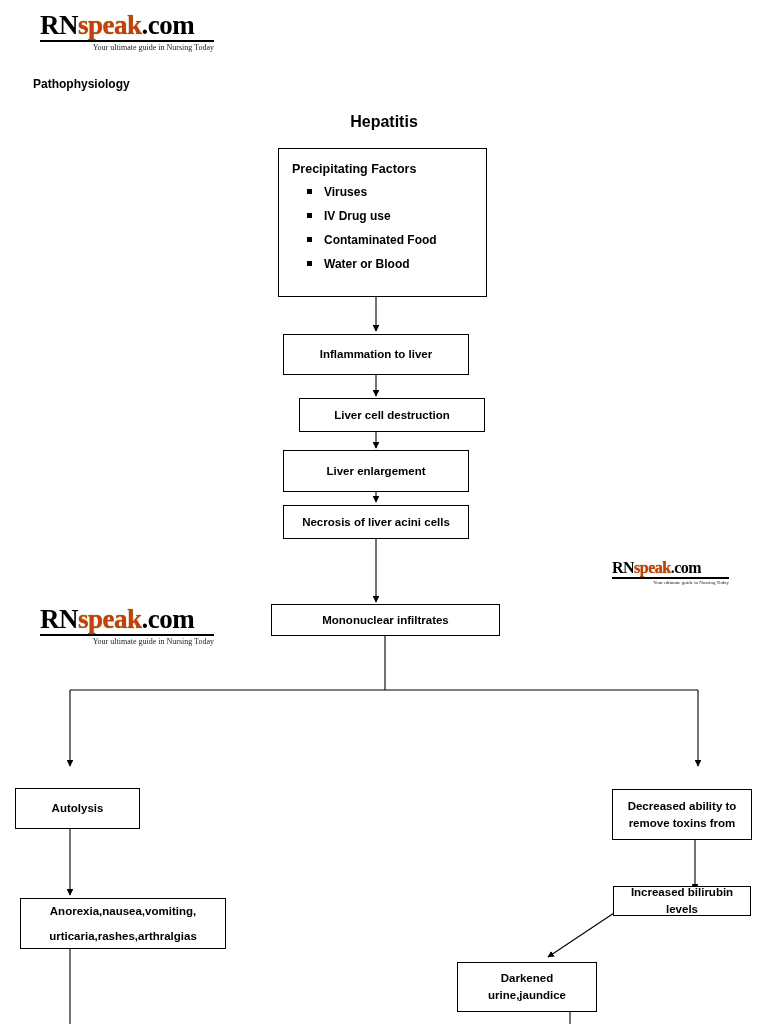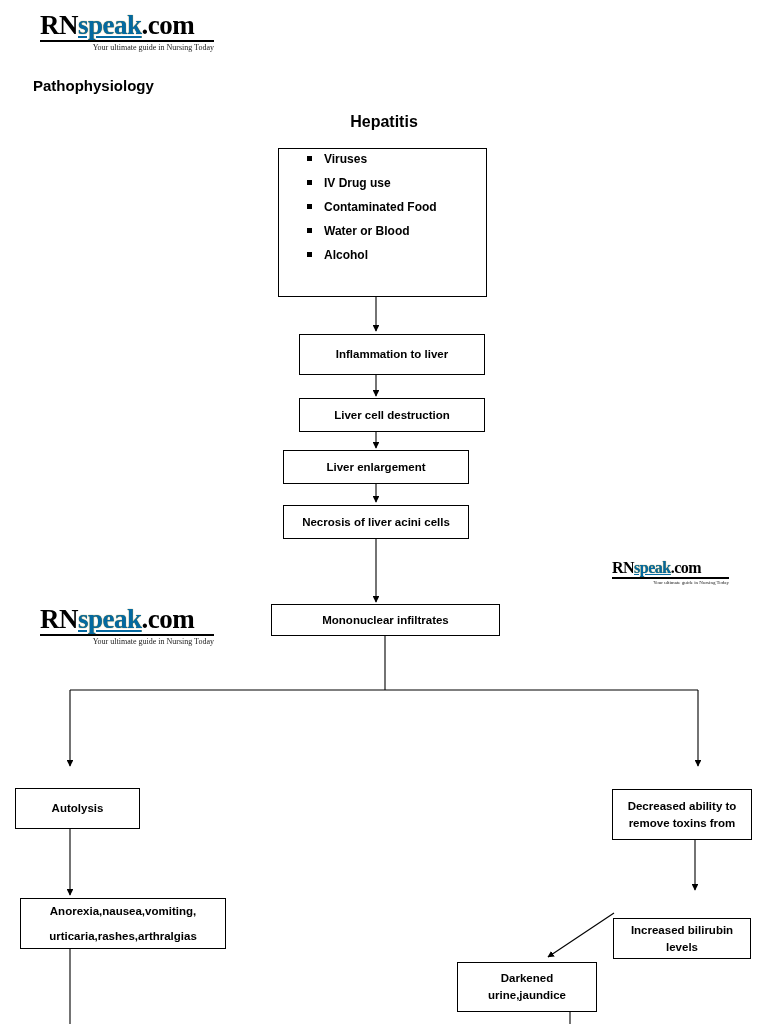--- a/index.html
+++ b/index.html
@@ -24,21 +24,21 @@
     line-height: 1;
     user-select: none;
   }
   .logo-main {
     font-family: "Liberation Serif", serif;
     font-weight: bold;
     letter-spacing: -0.5px;
     white-space: nowrap;
   }
   .logo-rn { color: #000000; }
-  .logo-speak { color: #0369a1; text-shadow: 0 0 1px #7a6c00; text-decoration: underline; }
+  .logo-speak { color: #c2410c; text-shadow: 0 0 1px #7a6c00; }
   .logo-dot { color: #000000; }
   .logo-bar {
     background: #000000;
     height: 2px;
     width: 100%;
     margin-top: 1px;
   }
   .logo-tag {
     font-family: "Liberation Serif", serif;
     color: #1a1a1a;
@@ -58,21 +58,21 @@
 
   .logo-3 { left: 612px; top: 560px; }
   .logo-3 .logo-main { font-size: 16px; }
   .logo-3 .logo-tag { font-size: 5px; margin-top: 1px; }
   .logo-3 .logo-wrap { width: 117px; }
 
   
   .page-subtitle {
     left: 33px;
     top: 77px;
-    font-size: 15px;
+    font-size: 12px;
     font-weight: bold;
   }
   .diagram-title {
     left: 0; top: 113px;
     width: 768px;
     text-align: center;
     font-size: 16px;
     font-weight: bold;
   }
 
@@ -189,34 +189,34 @@
   <line x1="70" y1="949" x2="70" y2="1024" stroke="#000" stroke-width="1.1"></line>
 
   <line x1="695" y1="840" x2="695" y2="890" stroke="#000" stroke-width="1.1" marker-end="url(#arrow)"></line>
 
   <line x1="614" y1="913" x2="548" y2="957" stroke="#000" stroke-width="1.1" marker-end="url(#arrow)"></line>
 
   <line x1="570" y1="1012" x2="570" y2="1024" stroke="#000" stroke-width="1.1"></line>
 </svg>
 
 <div class="box left-align" style="left:278px; top:148px; width:209px; height:149px;">
+  <div class="precip-title">Precipitating Factors</div>
   <ul class="precip-list">
     <li>Viruses</li>
     <li>IV Drug use</li>
     <li>Contaminated Food</li>
     <li>Water or Blood</li>
-    <li>Alcohol</li>
   </ul>
 </div>
 
-<div class="box" style="left:283px; top:334px; width:186px; height:41px;margin-left:16px;">Inflammation to liver</div>
+<div class="box" style="left:283px; top:334px; width:186px; height:41px;">Inflammation to liver</div>
 
 <div class="box" style="left:283px; top:398px; width:186px; height:34px;margin-left:16px;">Liver cell destruction</div>
 
-<div class="box" style="left:283px; top:450px; width:186px; height:34px;">Liver enlargement</div>
+<div class="box" style="left:283px; top:450px; width:186px; height:42px;">Liver enlargement</div>
 
 <div class="box" style="left:283px; top:505px; width:186px; height:34px;">Necrosis of liver acini cells</div>
 
 <div class="box" style="left:271px; top:604px; width:229px; height:32px;">Mononuclear infiltrates</div>
 
 <div class="box" style="left:15px; top:788px; width:125px; height:41px;">Autolysis</div>
 
 <div class="box" style="left:612px; top:789px; width:140px; height:51px;">
   <div>
     <span class="box-line2">Decreased ability to</span>
@@ -224,21 +224,21 @@
   </div>
 </div>
 
 <div class="box" style="left:20px; top:898px; width:206px; height:51px;">
   <div>
     <span class="box-line2" style="margin-bottom:8px;">Anorexia,nausea,vomiting,</span>
     <span class="box-line2">urticaria,rashes,arthralgias</span>
   </div>
 </div>
 
-<div class="box" style="left:613px; top:918px; width:138px; height:41px;">
+<div class="box" style="left:613px; top:886px; width:138px; height:30px;">
   <div>
     <span class="box-line2">Increased bilirubin</span>
     <span class="box-line2">levels</span>
   </div>
 </div>
 
 <div class="box" style="left:457px; top:962px; width:140px; height:50px;">
   <div>
     <span class="box-line2">Darkened</span>
     <span class="box-line2">urine,jaundice</span>

